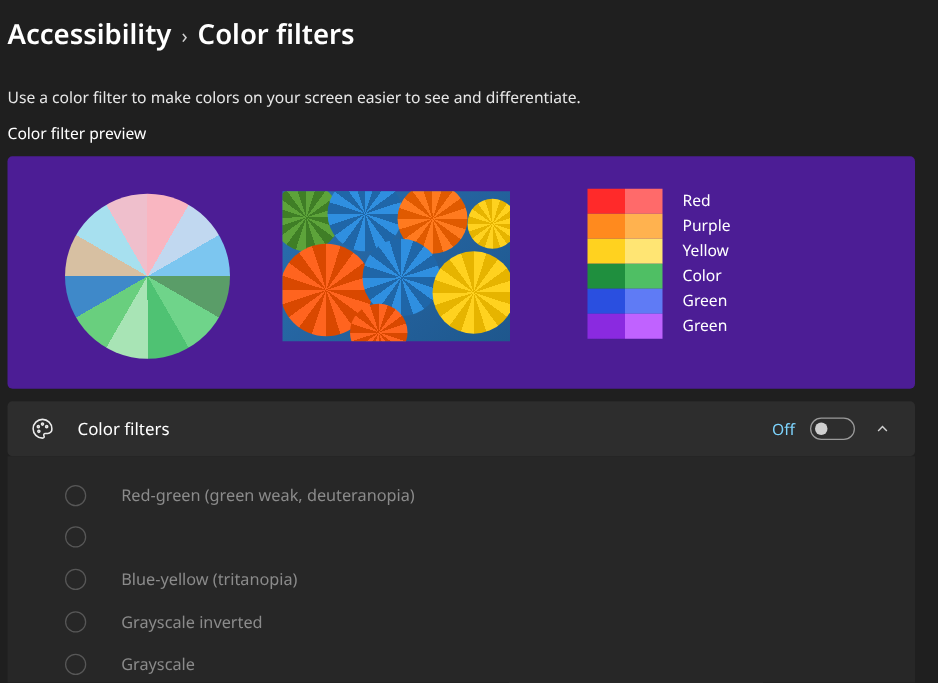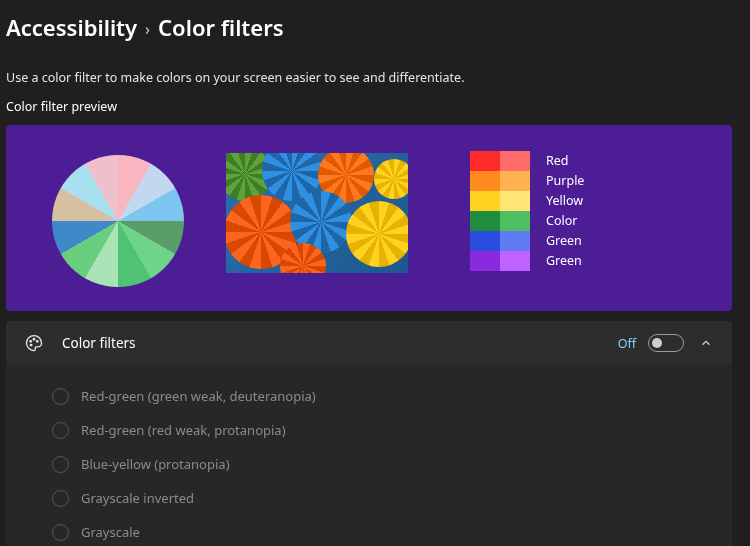--- a/index.html
+++ b/index.html
@@ -94,21 +94,21 @@
   }
   .toggle .knob{width:10px;height:10px;border-radius:50%;background:#cfcfcf;position:absolute;top:3px;left:3px;}
   .chev-btn{width:20px;height:20px;display:flex;align-items:center;justify-content:center;cursor:pointer;color:#d0d0d0;}
 
   .options {
     background: #272727;
     border-radius:0 0 4px 4px;
     padding: 14px 18px 6px 46px;
   }
   .opt {
-    display:flex; align-items:center; gap:12px;
+    display:flex; align-items:center; gap:28px;
     padding: 8px 0;
   }
   .radio {
     width:17px;height:17px;border-radius:50%;
     border:1.5px solid #6b6b6b; display:inline-block; position:relative;
     flex:0 0 auto;
   }
   .radio.disabled{border-color:#575757;}
   .radio.selected{border-color:#d0d0d0;}
   .radio.selected::after{content:"";position:absolute;inset:2px;border-radius:50%;background:#111;border:2px solid #cfcfcf;}
@@ -184,25 +184,24 @@
     </span>
   </div>
 
   <div class="options" id="options">
       <div class="opt">
         <span class="radio disabled"></span>
         <span class="opt-label">Red-green (green weak, deuteranopia)</span>
       </div>
       <div class="opt">
         <span class="radio disabled"></span>
-        <span class="opt-label">Red-green (red weak, protanopia)</span>
-      </div>
-      <div class="opt">
-        <span class="radio disabled"></span>
-        <span class="opt-label">Blue-yellow (protanopia)</span>
+      </div>
+      <div class="opt">
+        <span class="radio disabled"></span>
+        <span class="opt-label">Blue-yellow (tritanopia)</span>
       </div>
       <div class="opt">
         <span class="radio disabled"></span>
         <span class="opt-label">Grayscale inverted</span>
       </div>
       <div class="opt">
         <span class="radio disabled"></span>
         <span class="opt-label">Grayscale</span>
       </div>
       <div class="opt">

